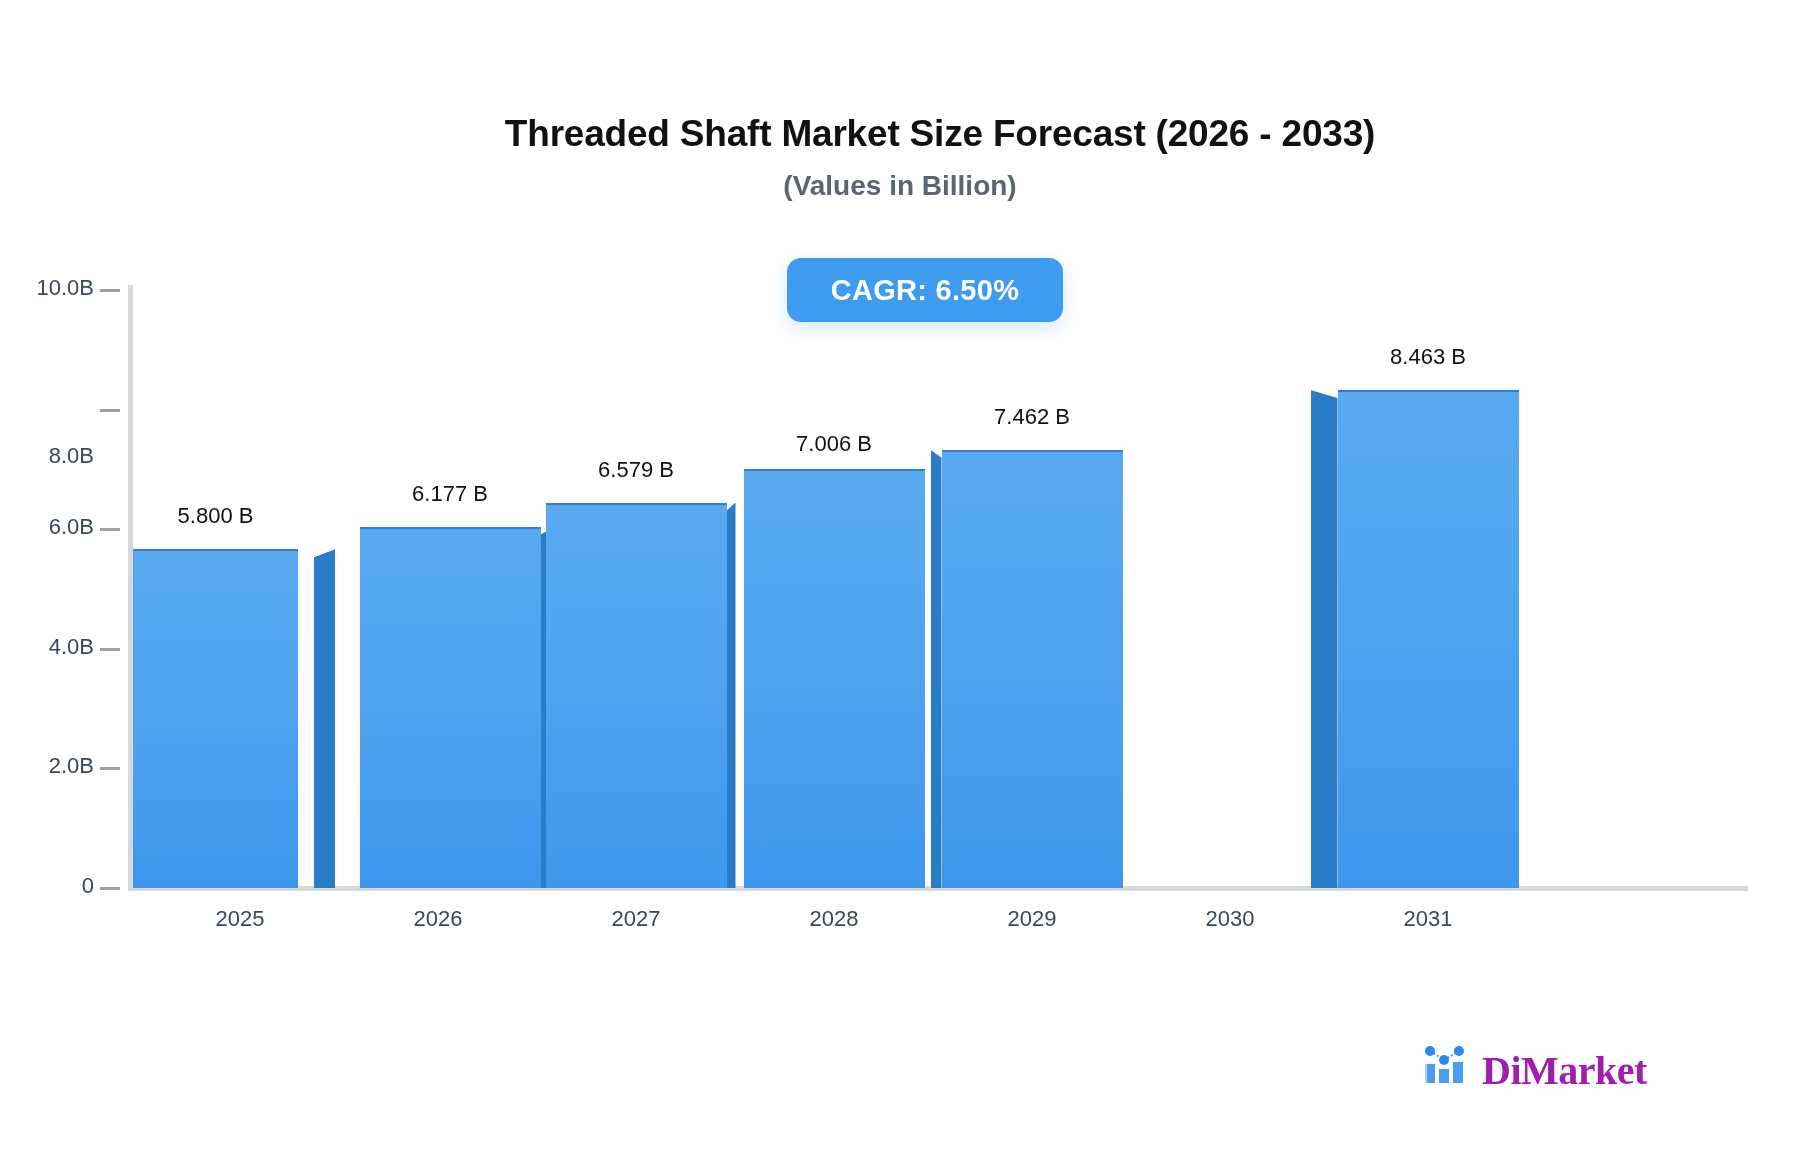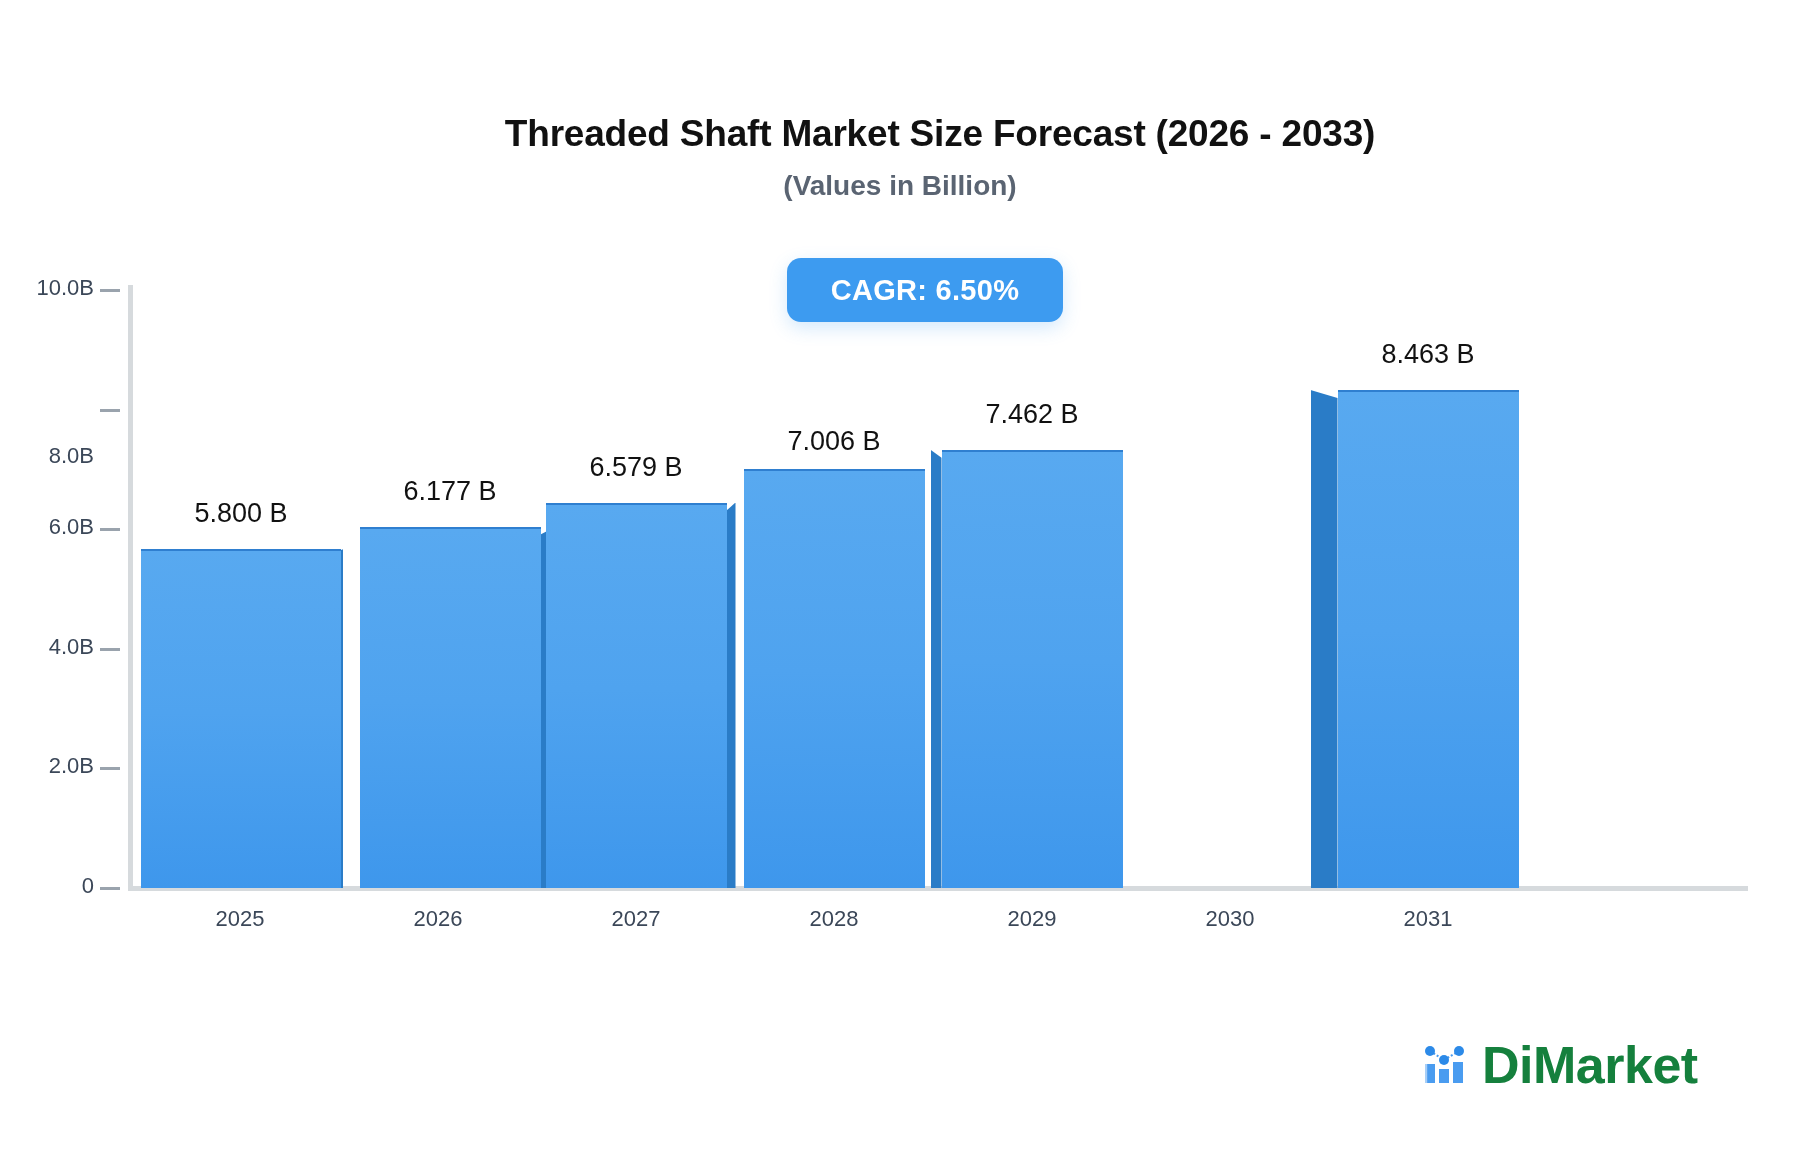--- a/index.html
+++ b/index.html
@@ -110,21 +110,21 @@
   
   .side-left {
     position: absolute;
     bottom: 0;
     background: #2a7cc7;
   }
   .bar-value {
     position: absolute;
     left: 50%;
     transform: translateX(-50%);
-    font-size: 27px;
+    font-size: 22px;
     color: #111111;
     white-space: nowrap;
   }
   .xtick-label {
     position: absolute;
     top: 906px;
     font-size: 22px;
     color: #3b4758;
     text-align: center;
     white-space: nowrap;
@@ -134,24 +134,24 @@
   
   #logo {
     position: absolute;
     left: 1422px; top: 1040px;
     display: flex;
     align-items: flex-end;
     gap: 14px;
   }
   #logo-mark { display: block; }
   #logo-text {
-    font-family: Liberation Sans, sans-serif;
-    font-size: 52px;
-    font-weight: bold;
-    color: #15803d;
+    font-family: Liberation Serif, serif;
+    font-size: 40px;
+    font-weight: bold;
+    color: #a21caf;
     line-height: 0.92;
     letter-spacing: -0.5px;
     white-space: nowrap;
   }
 </style>
 </head>
 <body>
 
 <div id="chart-title">Threaded Shaft Market Size Forecast (2026 - 2033)</div>
 
@@ -168,21 +168,21 @@
     <div class="ytick-label" style="top: 394.6px; margin-top: 48px;">8.0B</div>
     <div class="ytick-mark" style="top: 408.6px;"></div>
     <div class="ytick-label" style="top: 514.2px;">6.0B</div>
     <div class="ytick-mark" style="top: 528.2px;"></div>
     <div class="ytick-label" style="top: 633.8px;">4.0B</div>
     <div class="ytick-mark" style="top: 647.8px;"></div>
     <div class="ytick-label" style="top: 753.4px;">2.0B</div>
     <div class="ytick-mark" style="top: 767.4px;"></div>
     <div class="ytick-label" style="top: 873px;">0</div>
     <div class="ytick-mark" style="top: 887px;"></div>
-    <div class="bar-group" style="left: 141px; width: 200px; height: 346.84px; padding-left: 24px;">
+    <div class="bar-group" style="left: 133px; width: 165px; height: 346.84px; padding-left: 24px;">
       <div class="side-right" style="left: 181px; width: 21px; height: 338.84px; clip-path: polygon(0px 2.361%, 100% 0px, 100% 100%, 0px 100%);"></div>
       <div class="bar-face" style="height: 338.84px;"></div>
       <div class="bar-value" style="bottom: 358.84px;">5.800 B</div>
     </div>
     <div class="xtick-label" style="left: 240px;">2025</div>
     <div class="bar-group" style="left: 347.5px; width: 181px; height: 369.385px; margin-left: 12px;">
       <div class="side-right" style="left: 181px; width: 15px; height: 361.385px; clip-path: polygon(0px 2.21371%, 100% 0px, 100% 100%, 0px 100%);"></div>
       <div class="bar-face" style="height: 361.385px;"></div>
       <div class="bar-value" style="bottom: 381.385px;">6.177 B</div>
     </div>

